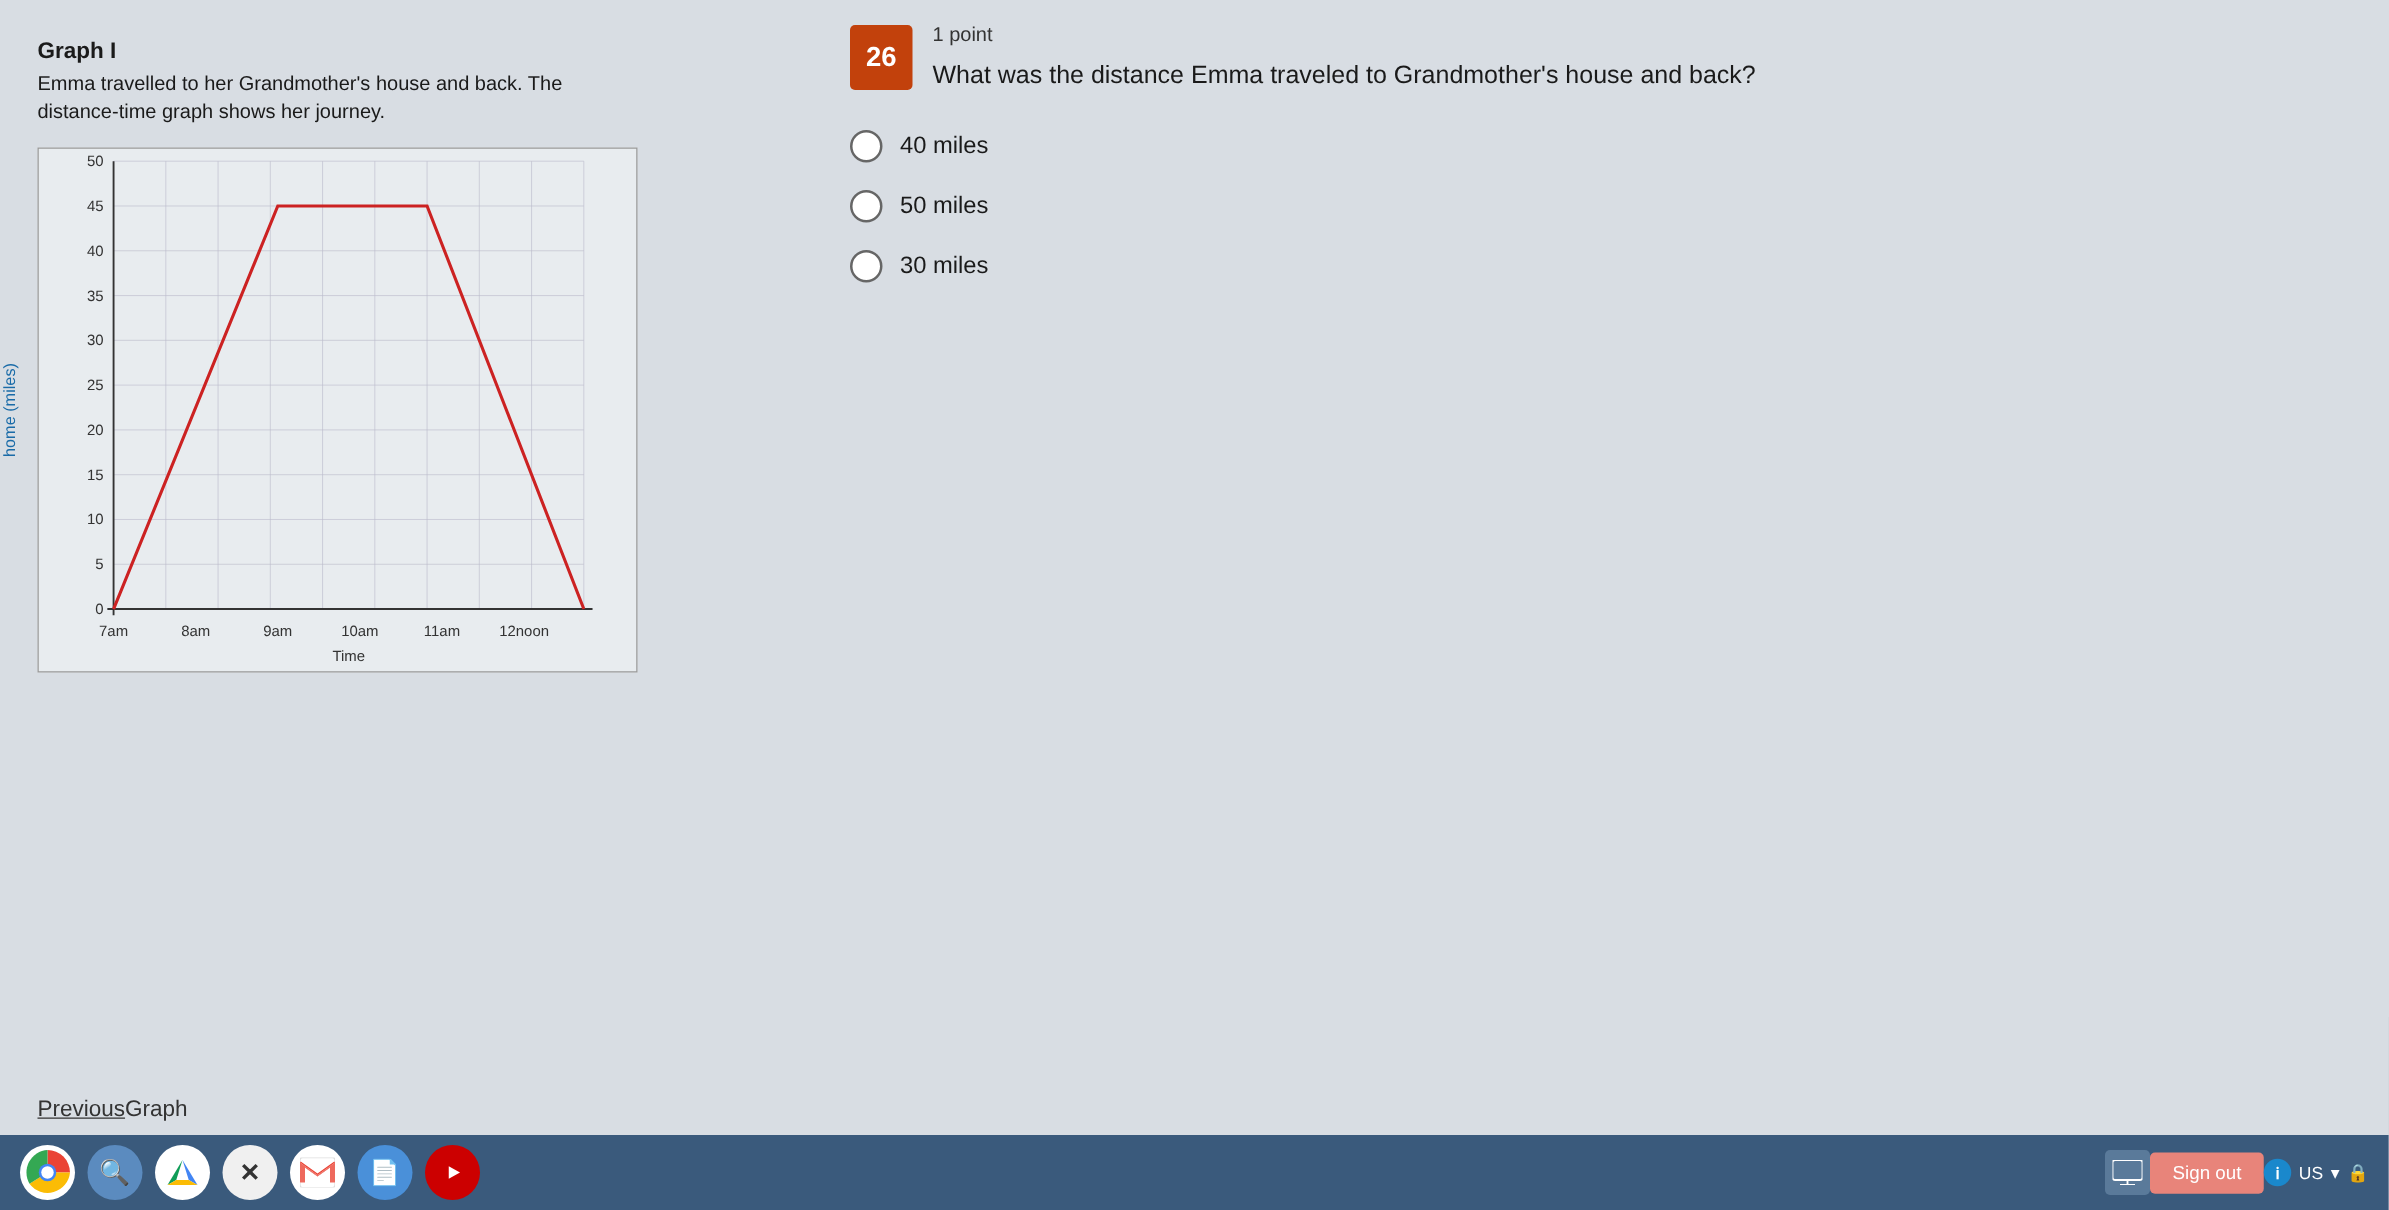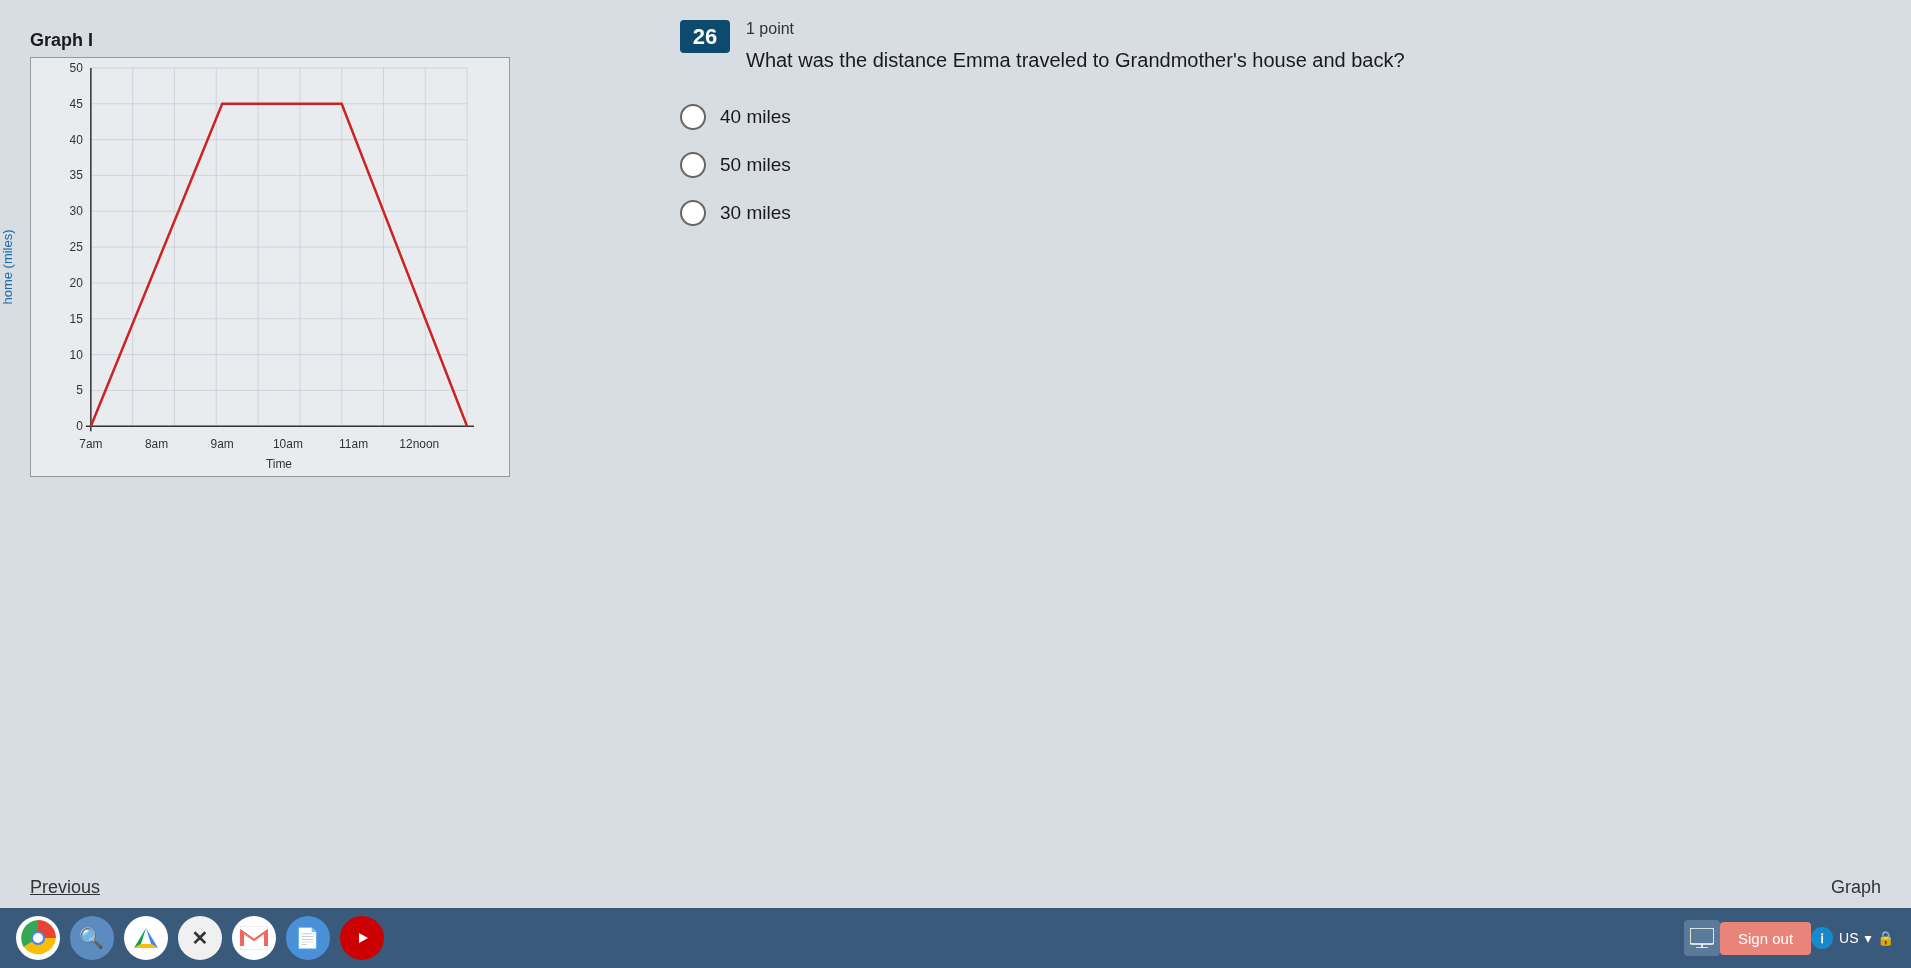--- a/index.html
+++ b/index.html
@@ -75,26 +75,26 @@
     }
 
     .question-header {
       display: flex;
       align-items: flex-start;
       gap: 16px;
       margin-bottom: 30px;
     }
 
     .question-number-badge {
-      background: #0c4a6e;
+      background: #c2410c;
       color: white;
       font-size: 22px;
       font-weight: bold;
       width: 50px;
-      height: 33px;
+      height: 52px;
       display: flex;
       align-items: center;
       justify-content: center;
       border-radius: 4px;
       flex-shrink: 0;
     }
 
     .question-points {
       font-size: 16px;
       color: #333;
@@ -135,21 +135,20 @@
       color: #1a1a1a;
     }
 
     
     .nav-buttons {
       position: absolute;
       bottom: 70px;
       left: 30px;
       right: 30px;
       display: flex;
-      justify-content: space-between;
       align-items: center;
     }
 
     .prev-button {
       font-size: 18px;
       color: #333;
       background: none;
       border: none;
       cursor: pointer;
       text-decoration: underline;
@@ -257,20 +256,21 @@
       fill: #333;
     }
   </style>
 </head>
 <body>
 
 <div class="main-content">
 
   <div class="left-panel">
     <div class="graph-label">Graph I</div>
+    <div class="graph-description">Emma travelled to her Grandmother's house and back. The distance-time graph shows her journey.</div>
 
     
     <div style="position:relative; display:inline-block;">
       <div class="y-axis-label">
         Distance from<br>home (miles)
       </div>
 
       <div class="graph-container">
         <svg class="graph-svg" viewBox="0 0 480 420">
 

